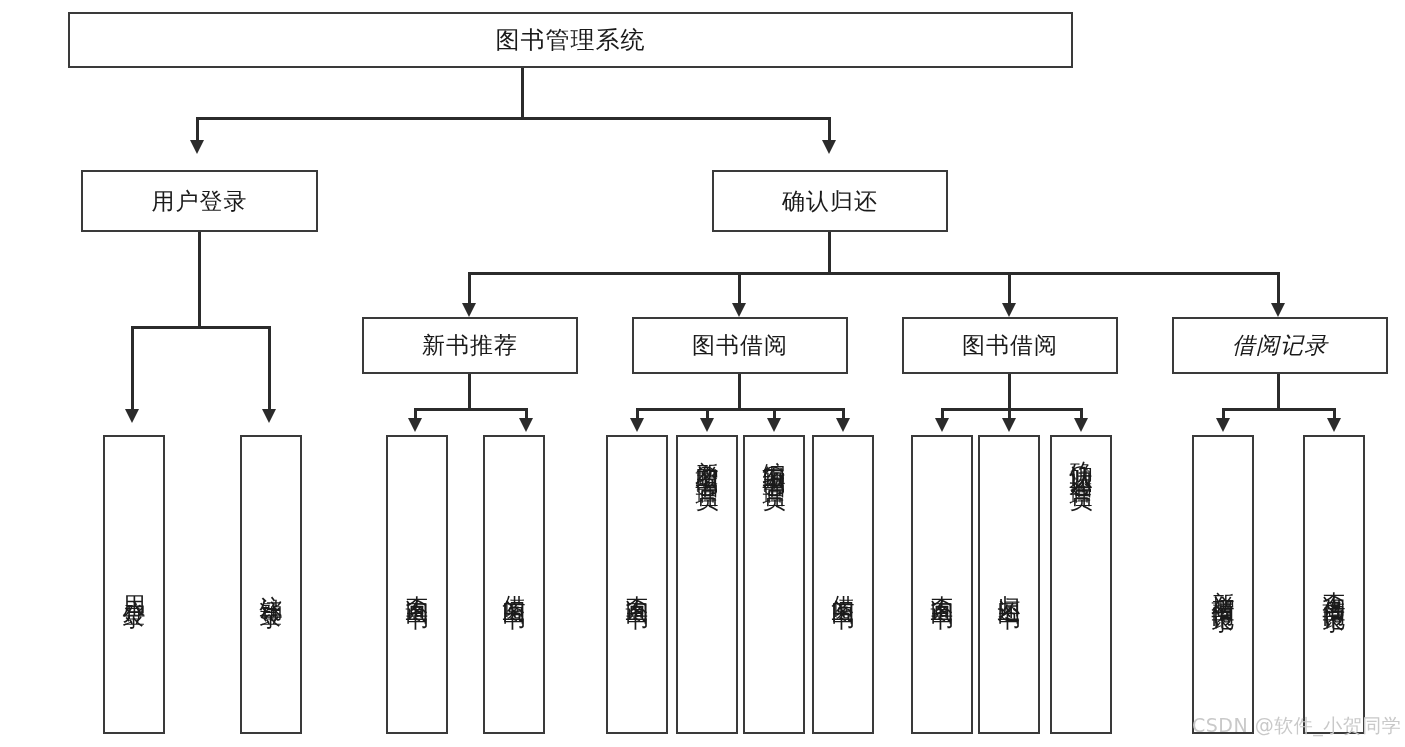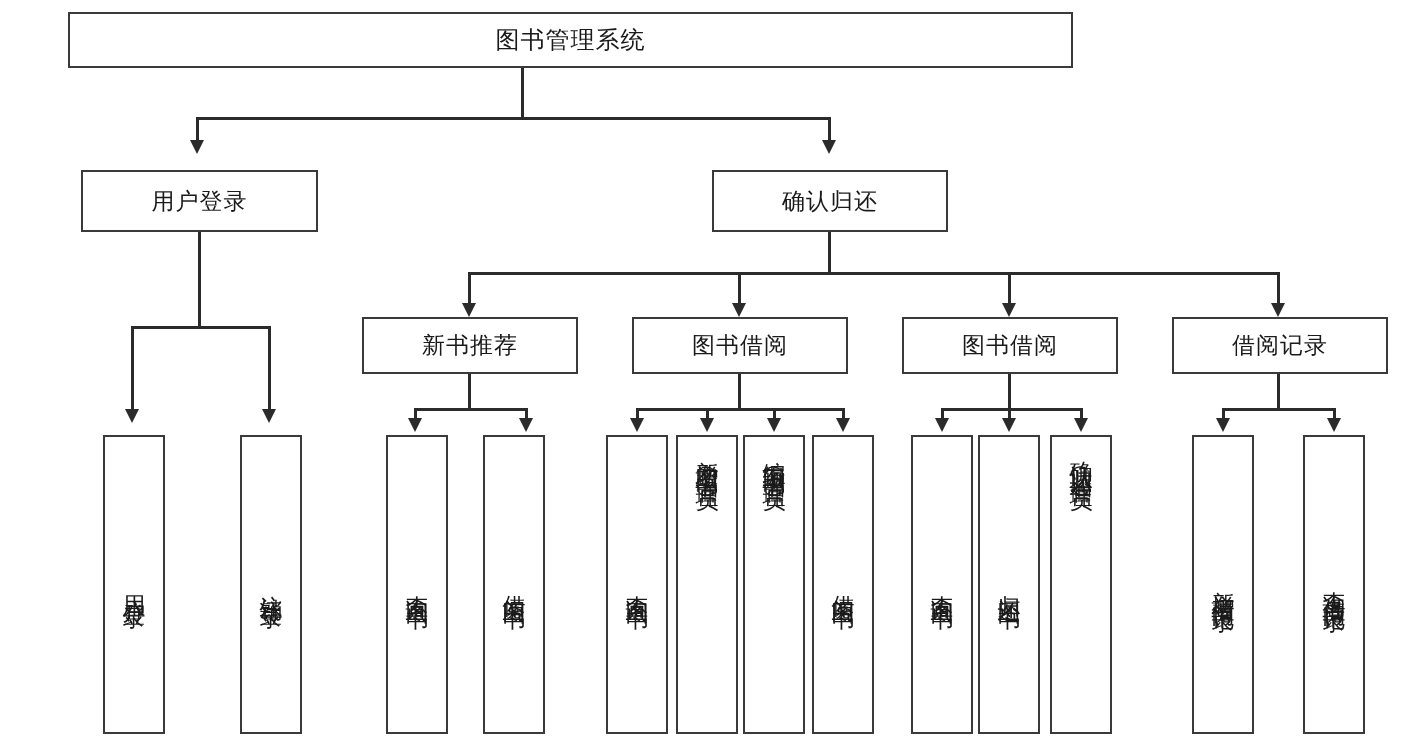--- a/index.html
+++ b/index.html
@@ -132,21 +132,21 @@
 
   <div class="node horiz" style="left:632px; top:317px; width:216px; height:57px;">
     <span class="lbl">图书借阅</span>
   </div>
   <div class="node horiz" style="left:362px; top:317px; width:216px; height:57px;">
     <span class="lbl">新书推荐</span>
   </div>
   <div class="node horiz" style="left:902px; top:317px; width:216px; height:57px;">
     <span class="lbl">图书借阅</span>
   </div>
-  <div class="node horiz" style="left:1172px; top:317px; width:216px; height:57px;">
+  <div class="node horiz" style="left:1172px; top:317px; width:216px; height:57px;font-style:italic;">
     <span class="lbl">借阅记录</span>
   </div>
 
   <div class="ln" style="left:468px; top:374px; width:3px; height:36px;"></div>
   <div class="ln" style="left:414px; top:408px; width:114px; height:3px;"></div>
   <div class="ln" style="left:414px; top:408px; width:3px; height:12px;"></div>
   <div class="arw" style="left:408px; top:418px;"></div>
   <div class="ln" style="left:525px; top:408px; width:3px; height:12px;"></div>
   <div class="arw" style="left:519px; top:418px;"></div>
 
@@ -214,14 +214,15 @@
     <span class="lbl">确认归还（管理员）</span>
   </div>
 
   <div class="node vert centered" style="left:1192px; top:435px; width:62px; height:299px;">
     <span class="lbl">新增借阅记录</span>
   </div>
   <div class="node vert centered" style="left:1303px; top:435px; width:62px; height:299px;">
     <span class="lbl">查询借阅记录</span>
   </div>
 
+  <div id="watermark" style="left:1192px; top:713px;">CSDN @软件_小贺同学</div>
 
 </div>
 
 </body></html>

